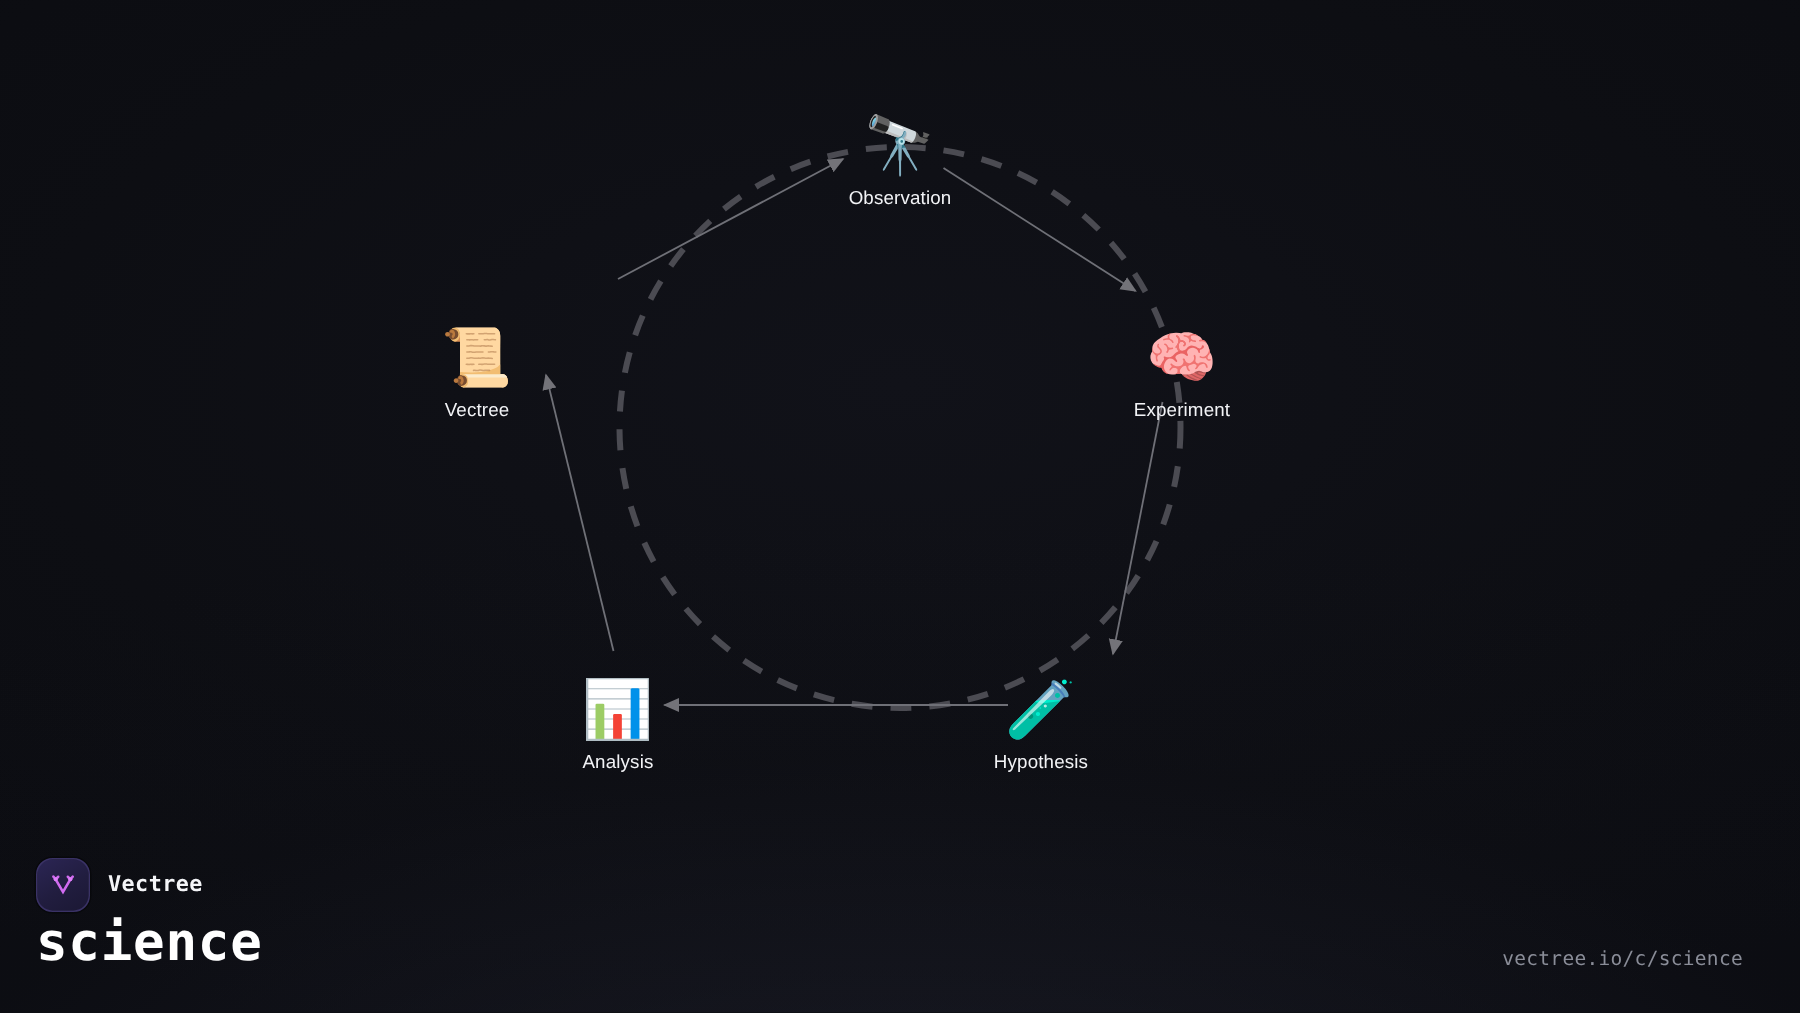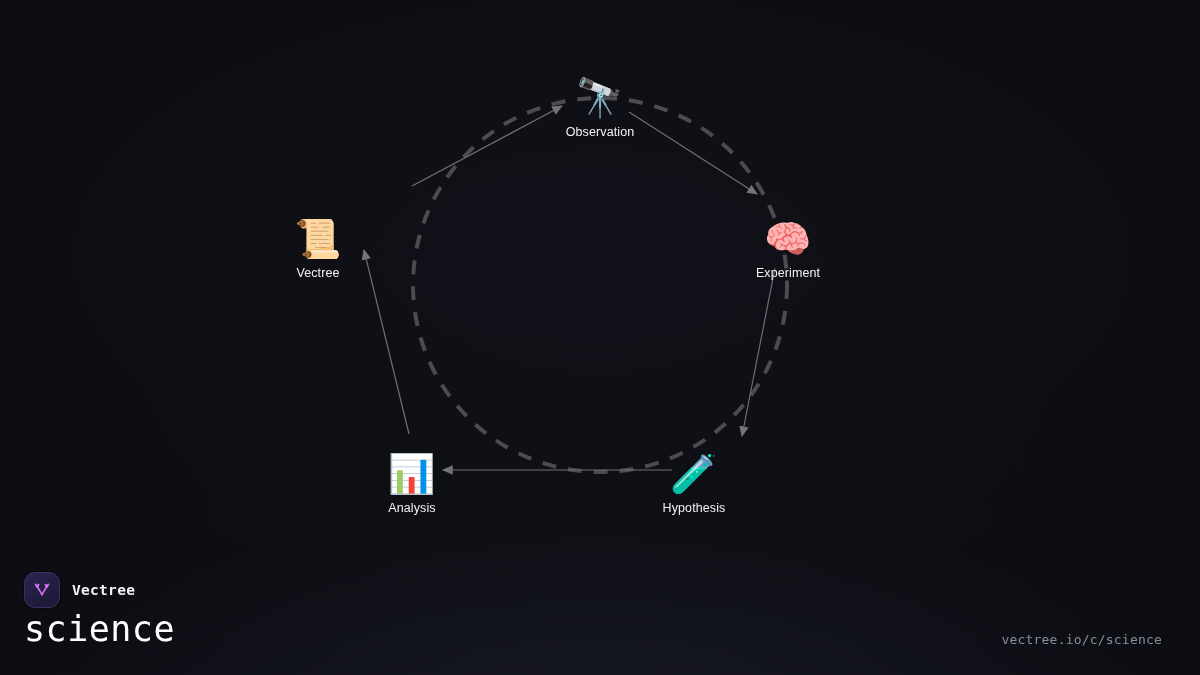--- a/index.html
+++ b/index.html
@@ -93,21 +93,21 @@
     font-weight: bold;
     color: #f4f5f8;
     letter-spacing: 0.3px;
   }
   #page-title {
     position: absolute;
     left: 24px;
     top: 52px;
     font-family: "DejaVu Sans Mono", "Liberation Mono", monospace;
     font-size: 35px;
-    font-weight: normal;
+    font-weight: bold;
     color: #ffffff;
     letter-spacing: 0.5px;
     line-height: 40px;
   }
   #footer-url {
     position: absolute;
     right: 26px;
     bottom: 28px;
     font-family: "DejaVu Sans Mono", "Liberation Mono", monospace;
     font-size: 13px;

